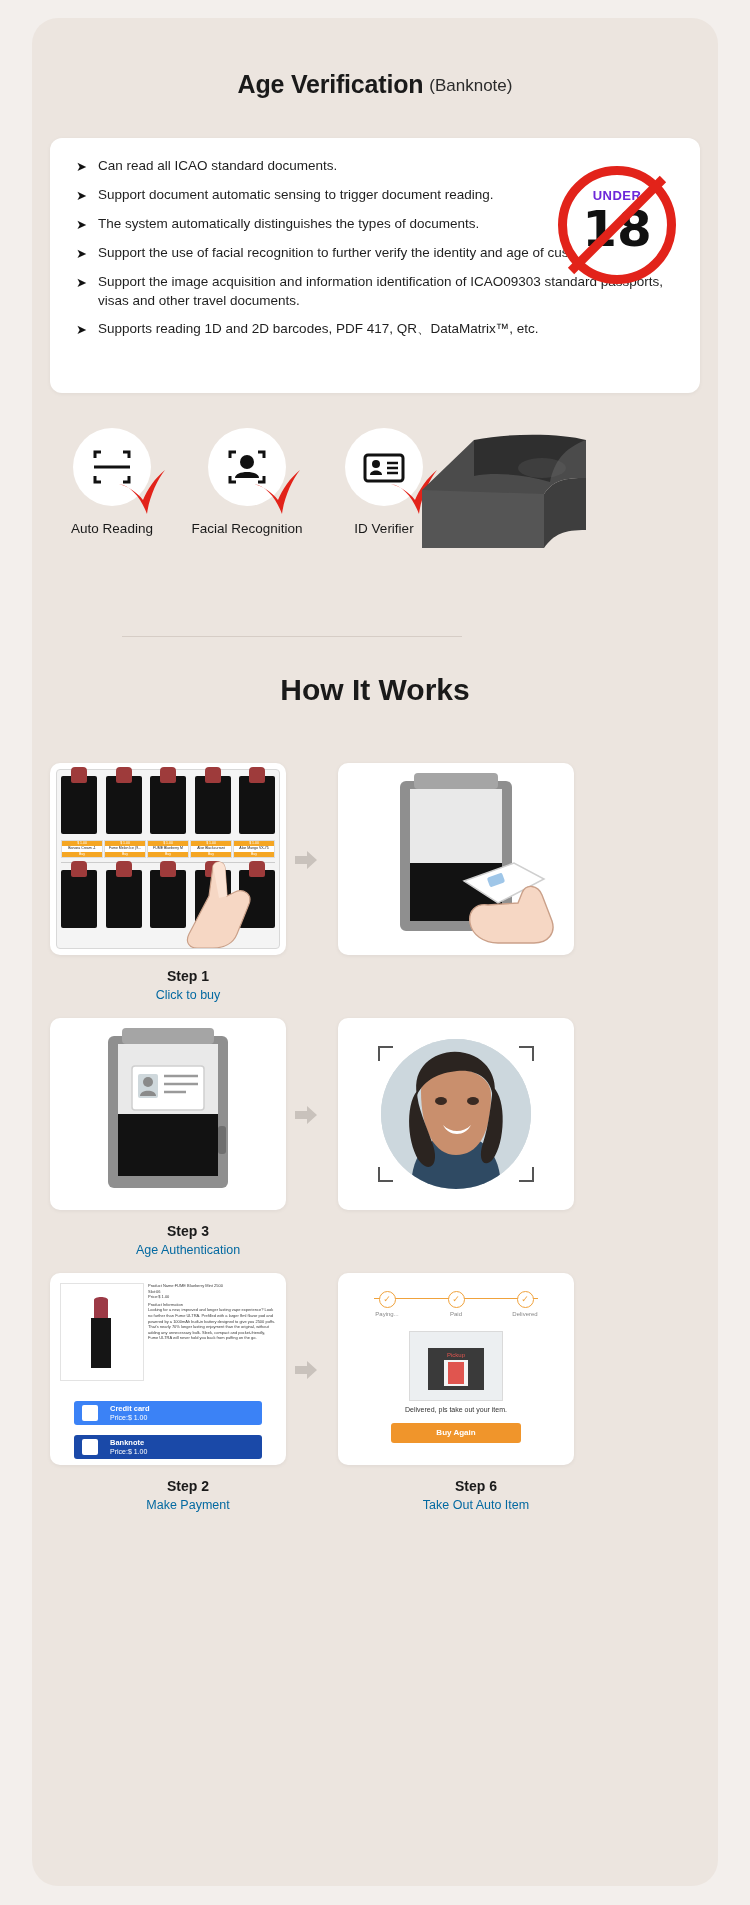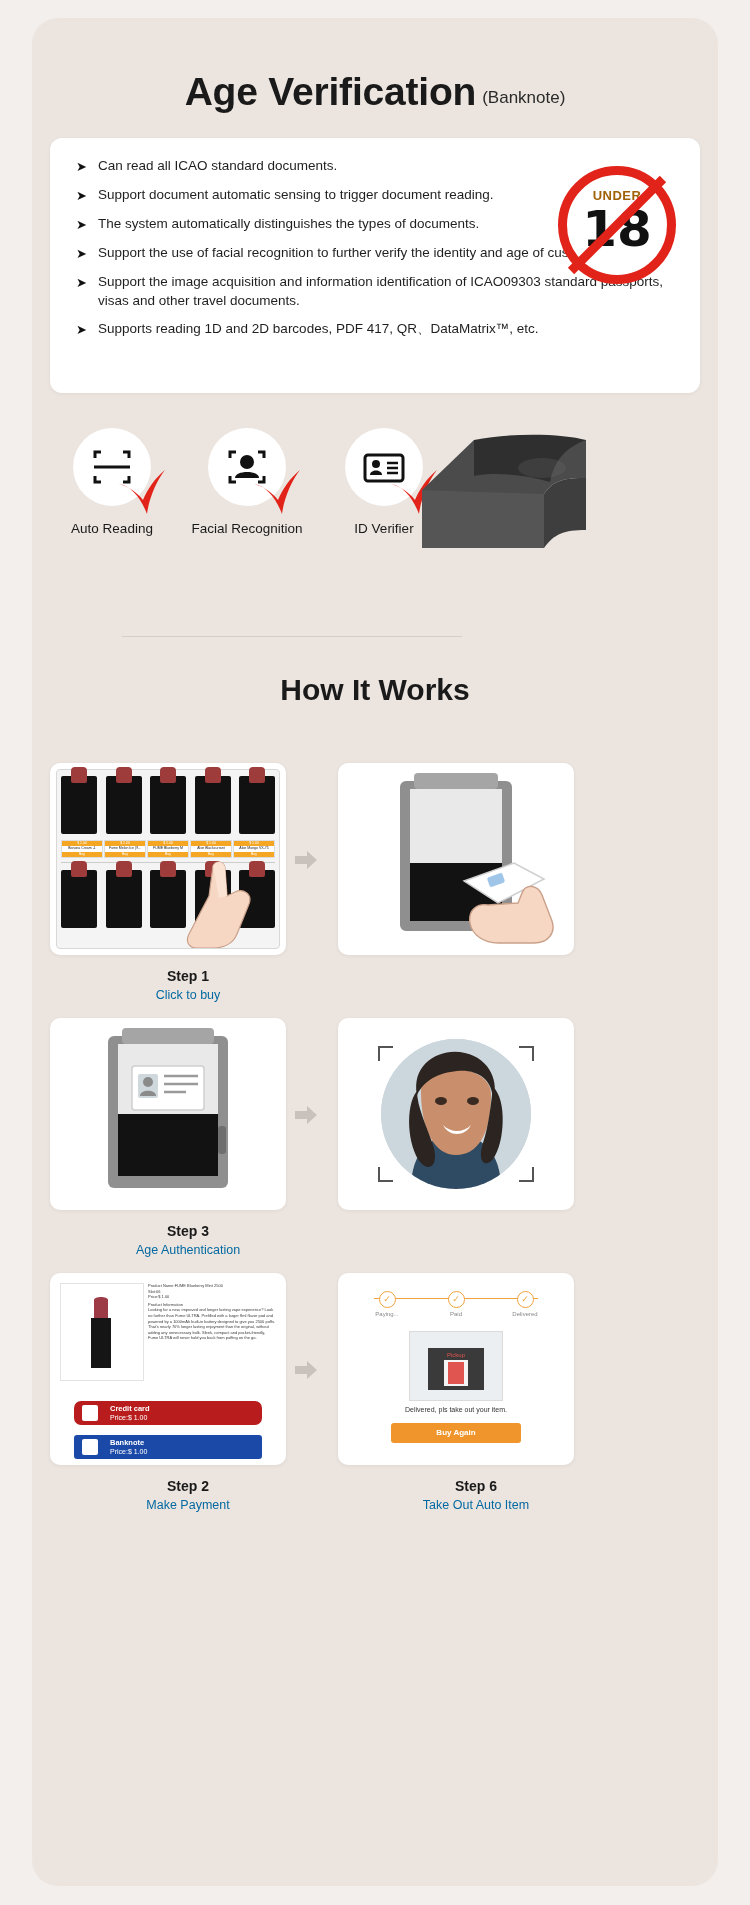--- a/index.html
+++ b/index.html
@@ -34,21 +34,21 @@
   
   .title-row {
     position: absolute;
     left: 0;
     top: 52px;
     width: 686px;
     text-align: center;
     white-space: nowrap;
   }
   .title-main {
-    font-size: 39px;
+    font-size: 25px;
     font-weight: bold;
     color: #1a1a1a;
     letter-spacing: -0.2px;
   }
   .title-opt {
     font-size: 17px;
     color: #2b2b2b;
     margin-left: 6px;
     position: relative;
     top: -2px;
@@ -118,21 +118,21 @@
   }
   .badge18 .under {
     position: absolute;
     top: 22px;
     left: 0;
     width: 100%;
     text-align: center;
     font-size: 13px;
     font-weight: bold;
     letter-spacing: 0.5px;
-    color: #a16207;
+    color: #6d28d9;
   }
   .badge18 .num {
     position: absolute;
     top: 34px;
     left: 0;
     width: 100%;
     text-align: center;
     font-size: 50px;
     font-weight: bold;
     line-height: 58px;
@@ -686,21 +686,21 @@
               <path d="M33 34 L33 16 C33 12 47 12 47 16 L47 34 Z" fill="#9c3a46"></path>
             </svg>
           </div>
           <div class="pay-text">
             <div>Product Name:FUME Blueberry Mint 2500</div>
             <div>Slot:06</div>
             <div>Price:$ 1.00</div>
             <div style="margin-top:2px;">Product Information</div>
             <div>Looking for a new, improved and longer lasting vape experience? Look no further than Fume ULTRA. Prefilled with a larger 8ml flavor pod and powered by a 1000mAh built-in battery designed to give you 2500 puffs. That's nearly 70% longer lasting enjoyment than the original, without adding any unnecessary bulk. Sleek, compact and pocket-friendly, Fume ULTRA will never hold you back from puffing on the go.</div>
           </div>
-          <div class="pay-btn" style="top:128px; background:#b91c1c;border-radius:7px;">
+          <div class="pay-btn" style="top:128px; background:#3b82f6;">
             <div class="pay-icon"></div>
             <div class="pb-title">Credit card</div>
             <div>Price:$ 1.00</div>
           </div>
           <div class="pay-btn" style="top:162px; background:#1a49a8;">
             <div class="pay-icon"></div>
             <div class="pb-title">Banknote</div>
             <div>Price:$ 1.00</div>
           </div>
         </div>

